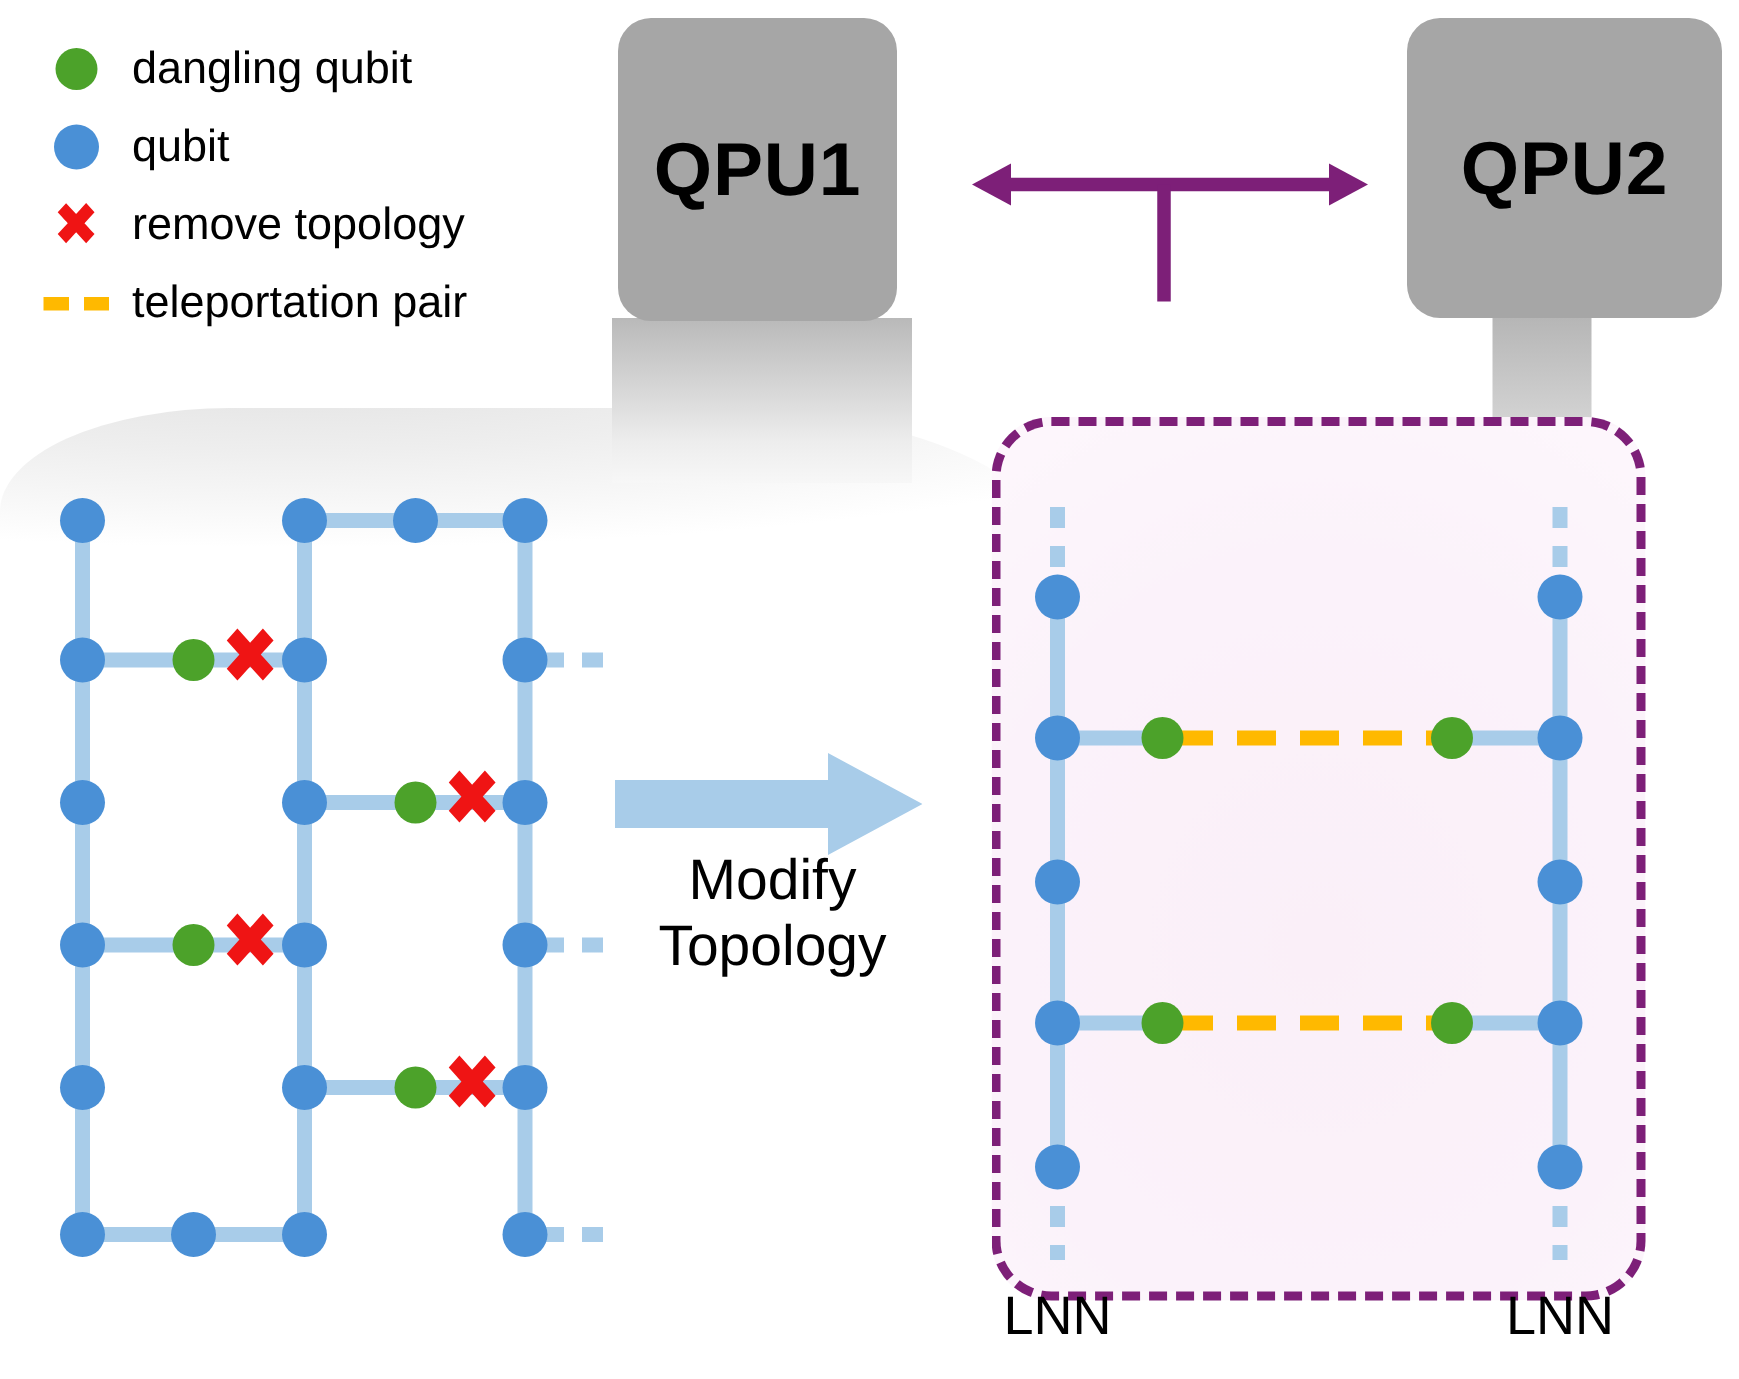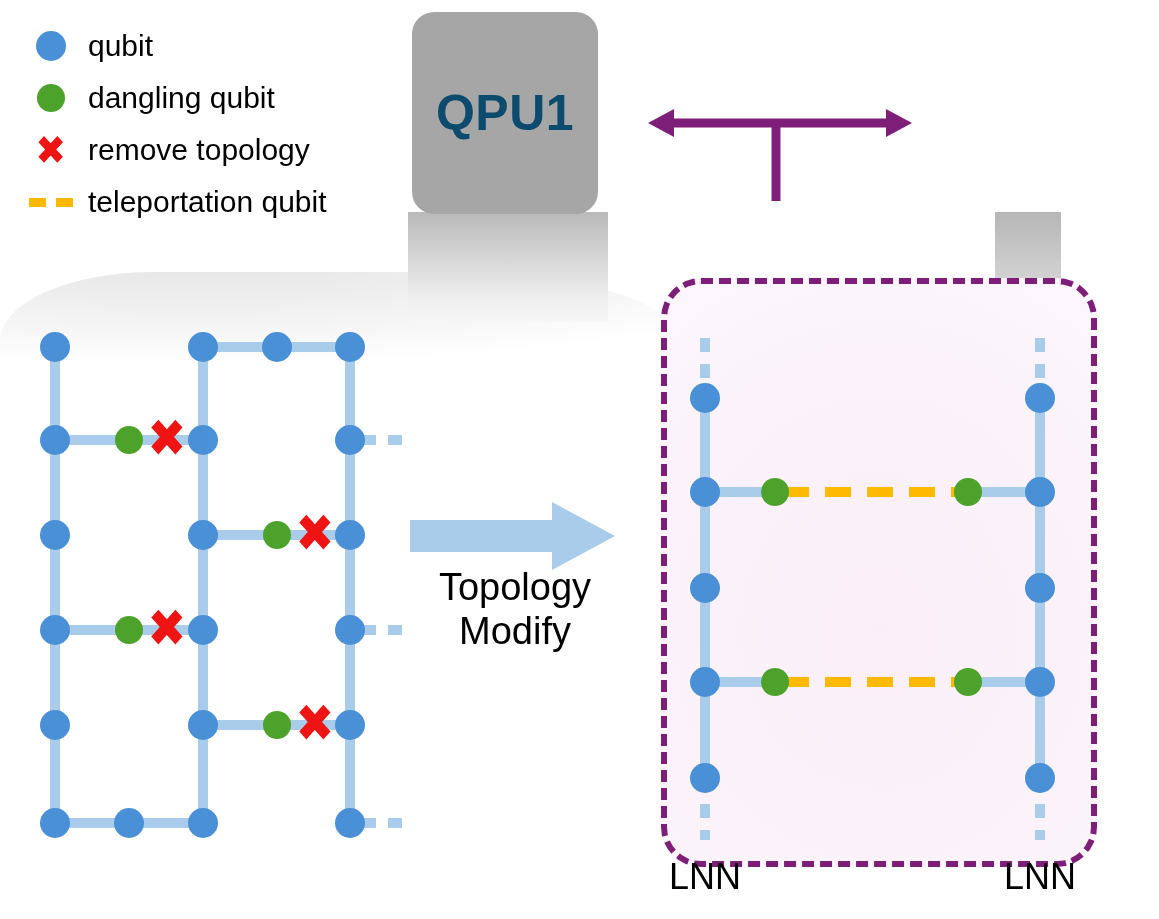--- a/index.html
+++ b/index.html
@@ -15,21 +15,21 @@
   .leg-label{font-size:30px;line-height:1;letter-spacing:0px;white-space:nowrap;}
   .dot-blue{width:30px;height:30px;border-radius:50%;background:#4a90d6;}
   .dot-green{width:28px;height:28px;border-radius:50%;background:#4ca22a;}
   .x-mark{font-size:40px;font-weight:bold;color:#ef1414;line-height:1;
           font-family:"DejaVu Sans",sans-serif;transform:scaleX(.92);}
   .tele-line{width:44px;height:9px;background:
      repeating-linear-gradient(to right,#ffb900 0 17px,transparent 17px 27px);}
 
   
   .qpu{background:#a6a6a6;border-radius:22px;display:flex;align-items:center;
-       justify-content:center;color:#0c4a6e;font-weight:bold;font-size:50px;
+       justify-content:center;color:#000000;font-weight:bold;font-size:50px;
        letter-spacing:.5px;}
   #qpu1{left:412px;top:12px;width:186px;height:202px;}
   #qpu2{left:938px;top:12px;width:210px;height:200px;}
 
   
   #funnel1{left:408px;top:212px;width:200px;height:110px;
      background:linear-gradient(180deg,#b9b9b9 0%,#d8d8d8 45%,#ededed 75%,#f7f7f7 100%);}
   #funnel1b{left:0px;top:272px;width:700px;height:92px;
      background:radial-gradient(120% 160% at 28% -30%,#e2e2e2 0%,#eeeeee 38%,#f7f7f7 62%,#ffffff 82%);
      border-top-left-radius:200px 90px;border-top-right-radius:300px 120px;}
@@ -74,61 +74,64 @@
 
   <div class="abs" id="funnel1b"></div>
   <div class="abs" id="funnel1"></div>
   <div class="abs" id="funnel2"></div>
 
   <div class="abs" id="lnn-box"></div>
 
   <div class="abs" id="legend">
     <div class="leg-row">
       <div class="leg-mark">
+          <div class="dot-green"></div>
+        </div>
+      <div class="leg-label">dangling qubit</div>
+    </div>
+    <div class="leg-row">
+      <div class="leg-mark">
           <div class="dot-blue"></div>
         </div>
       <div class="leg-label">qubit</div>
     </div>
     <div class="leg-row">
       <div class="leg-mark">
-          <div class="dot-green"></div>
-        </div>
-      <div class="leg-label">dangling qubit</div>
-    </div>
-    <div class="leg-row">
-      <div class="leg-mark">
           <div class="x-mark">✖</div>
         </div>
       <div class="leg-label">remove topology</div>
     </div>
     <div class="leg-row">
       <div class="leg-mark">
           <div class="tele-line"></div>
         </div>
-      <div class="leg-label">teleportation qubit</div>
+      <div class="leg-label">teleportation pair</div>
     </div>
   </div>
 
   <div class="abs qpu" id="qpu1">
     <span>QPU1</span>
+  </div>
+  <div class="abs qpu" id="qpu2">
+    <span>QPU2</span>
   </div>
 
   <svg class="abs" style="left:630px;top:95px;" width="300" height="120">
     <line x1="30" y1="28" x2="268" y2="28" stroke="#7d1f78" stroke-width="9"></line>
     <polygon points="18,28 44,14 44,42" fill="#7d1f78"></polygon>
     <polygon points="282,28 256,14 256,42" fill="#7d1f78"></polygon>
     <line x1="146" y1="28" x2="146" y2="106" stroke="#7d1f78" stroke-width="9"></line>
   </svg>
 
   <svg class="abs" id="blue-arrow" viewBox="0 0 205 72">
     <polygon points="0,20 142,20 142,2 205,36 142,70 142,52 0,52" fill="#a8cce9"></polygon>
   </svg>
   <div class="abs" id="modify-label">
+    <div>Modify</div>
     <div>Topology</div>
-    <div>Modify</div>
   </div>
 
   <div class="abs" style="left:0;top:0;width:400px;height:919px;">
 
     <div class="abs edge" style="left:50px;top:347px;width:10px;height:93px;"></div>
     <div class="abs edge" style="left:50px;top:440px;width:10px;height:95px;"></div>
     <div class="abs edge" style="left:50px;top:535px;width:10px;height:95px;"></div>
     <div class="abs edge" style="left:50px;top:630px;width:10px;height:95px;"></div>
     <div class="abs edge" style="left:50px;top:725px;width:10px;height:98px;"></div>
 

